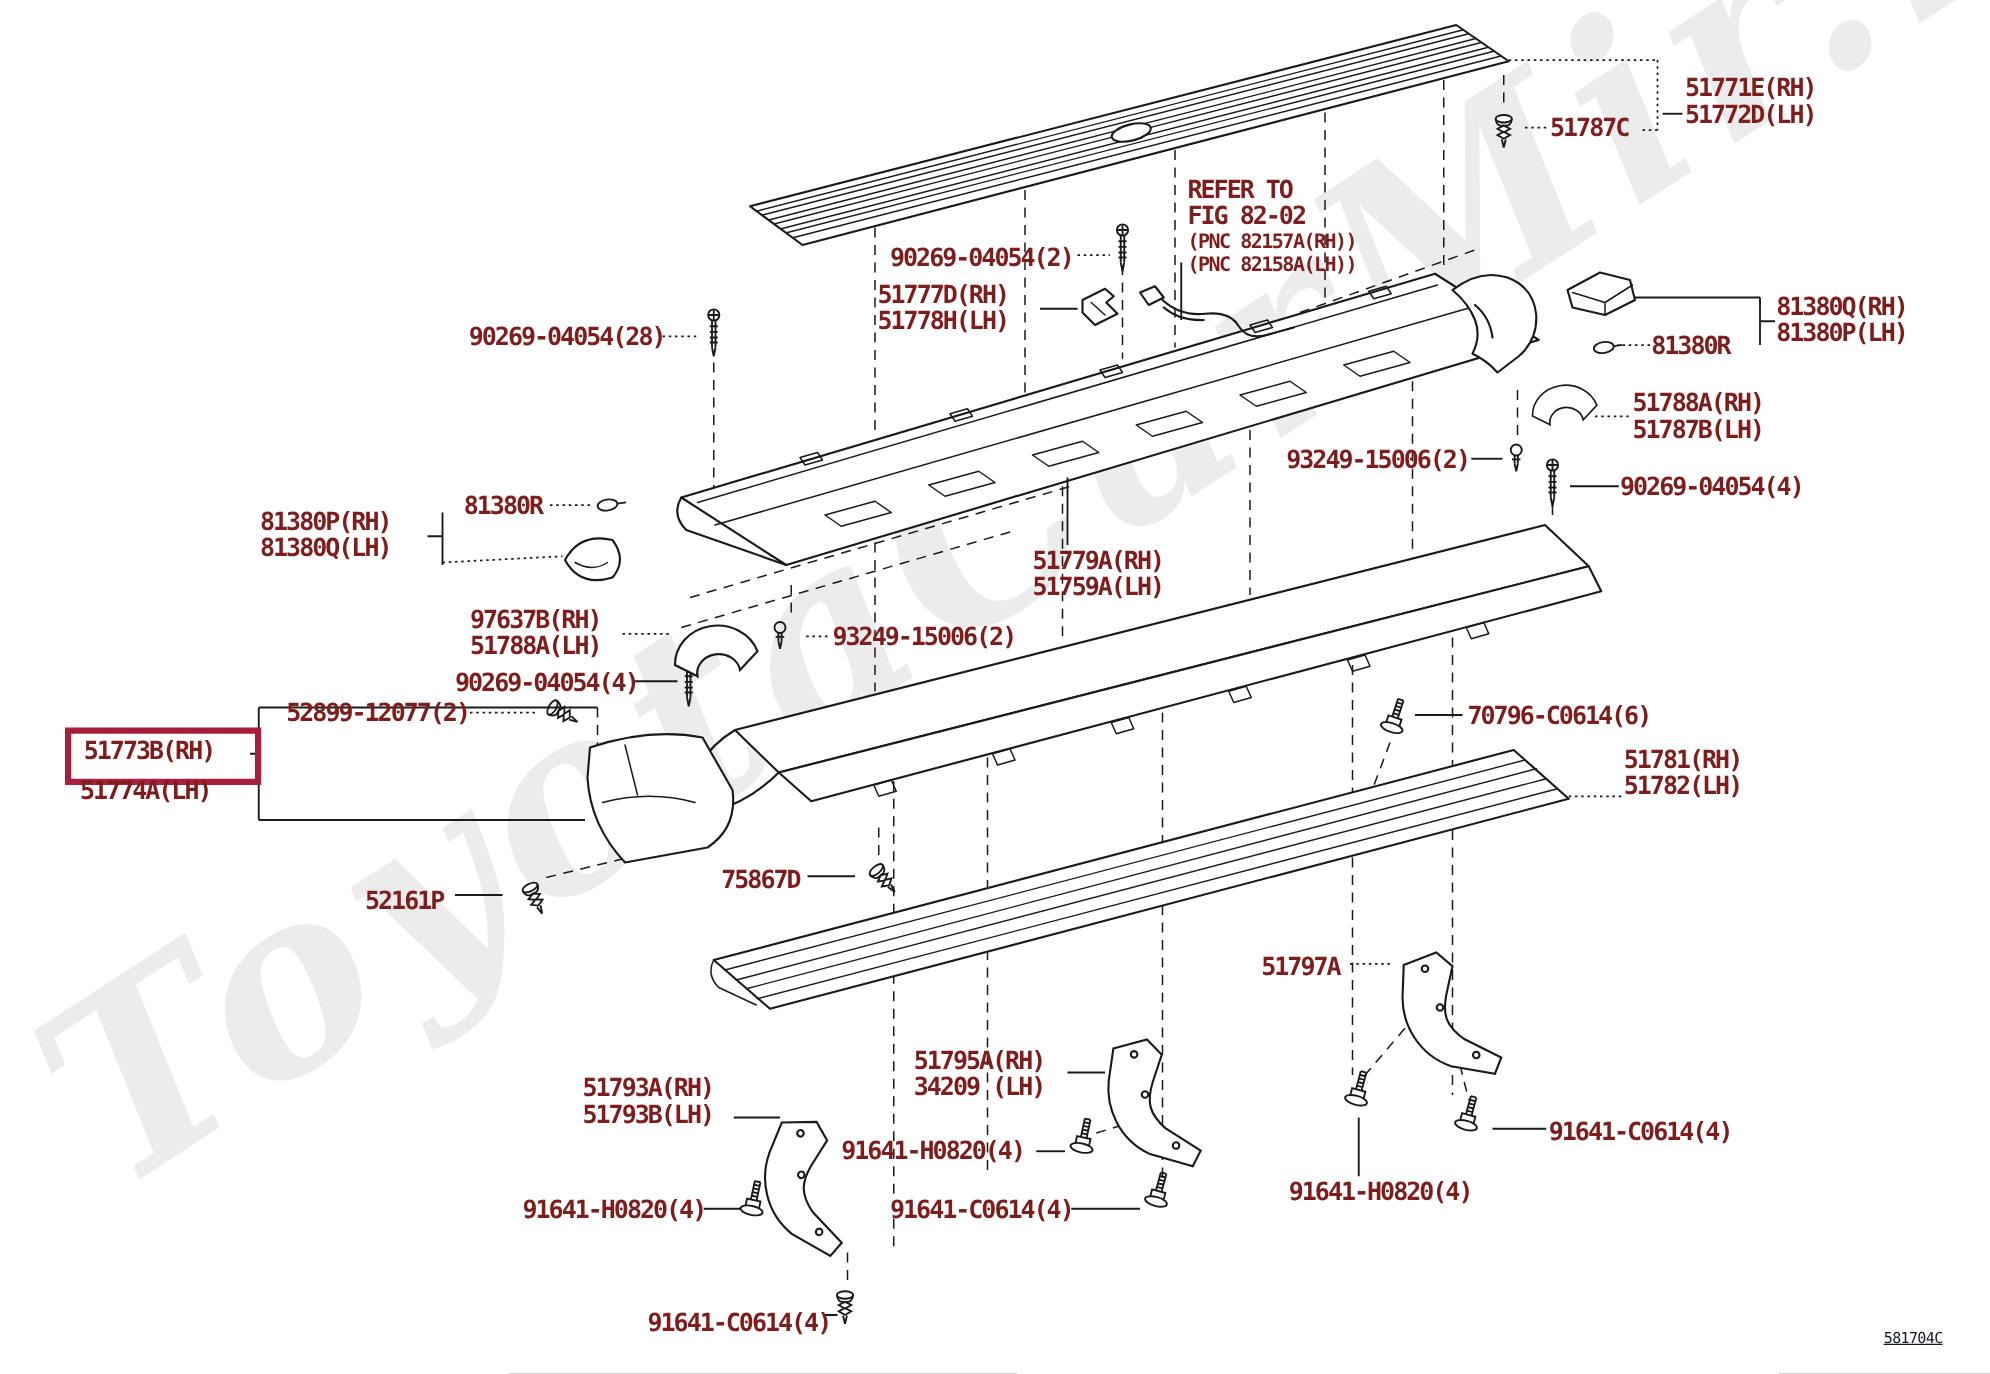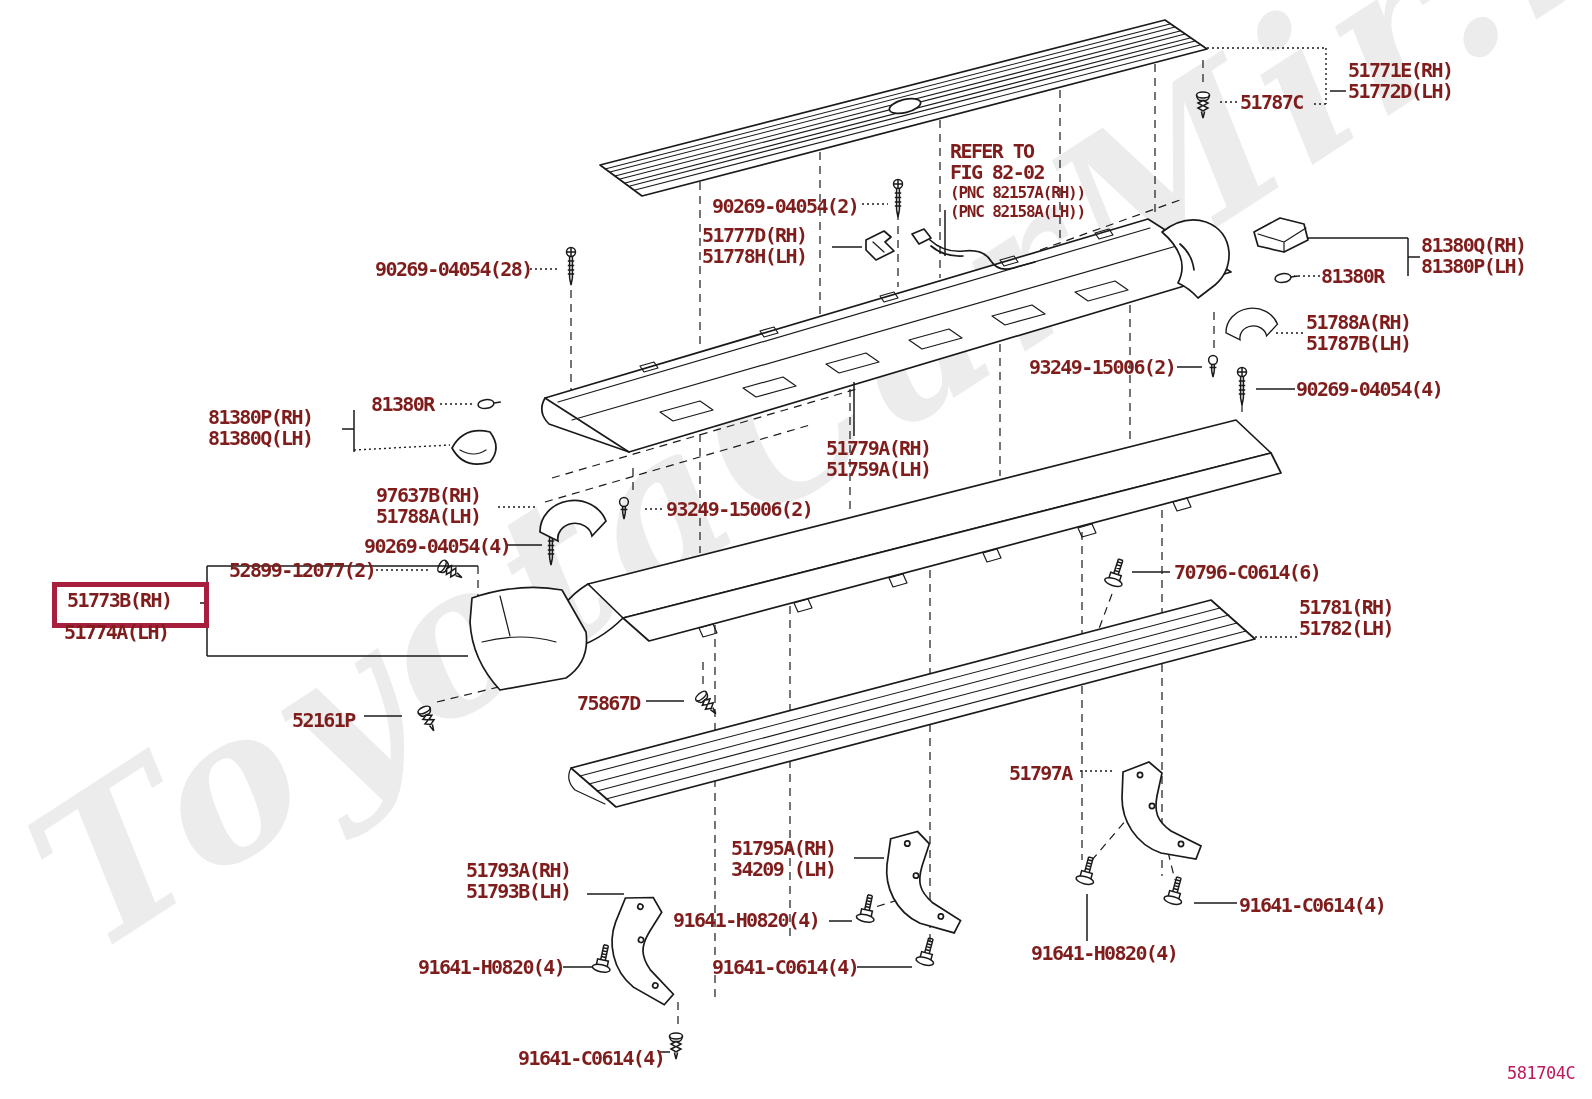--- a/index.html
+++ b/index.html
@@ -19,22 +19,23 @@
     position:absolute;font-weight:bold;font-size:20px;line-height:21px;
     letter-spacing:-1.6px;color:#7f1d1d;white-space:nowrap;
   }
   .lbl span{display:block;}
   .lbl .sm{font-size:16px;line-height:19px;letter-spacing:-1.2px;}
   .hl-box{
     position:absolute;left:52px;top:582px;width:147px;height:36px;
     border:5px solid #A81F3E;
   }
   .code{
-    position:absolute;font-size:17px;font-weight:normal;color:#be185d;
+    position:absolute;font-size:12px;font-weight:normal;color:#0f172a;
     letter-spacing:-0.5px;
+    text-decoration:underline;
   }
 </style>
 </head>
 <body>
 
 <div class="canvas">
 
   <div class="watermark">ToyotaCarMir.ru</div>
 
   <svg class="art" width="1592" height="1099" viewBox="0 0 1592 1099">

